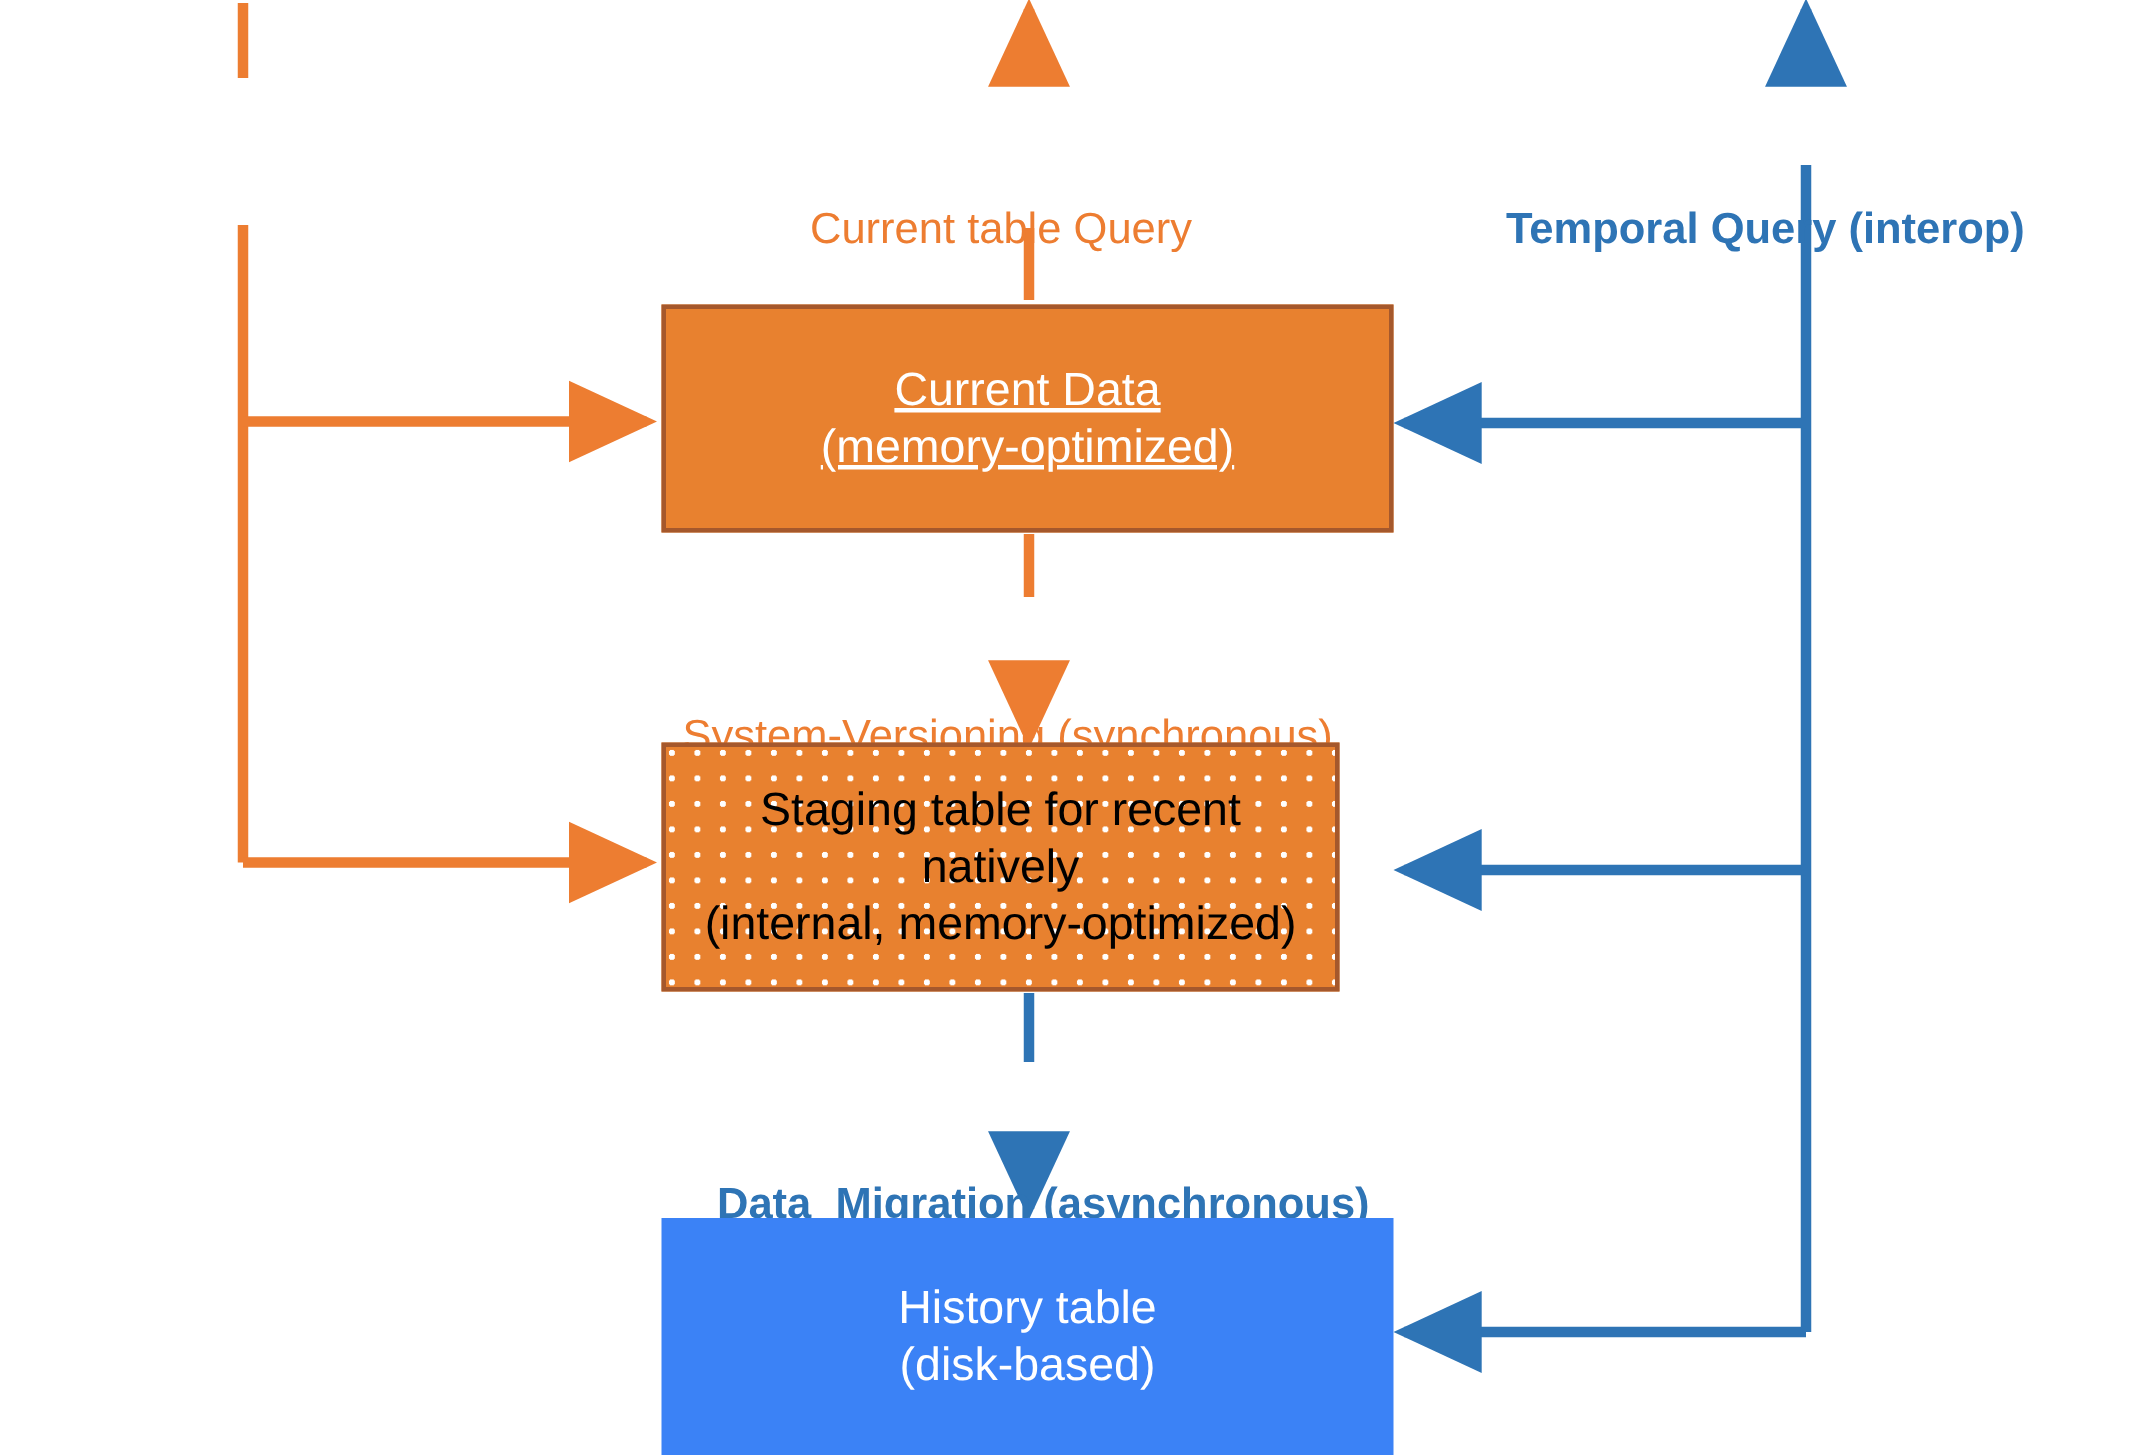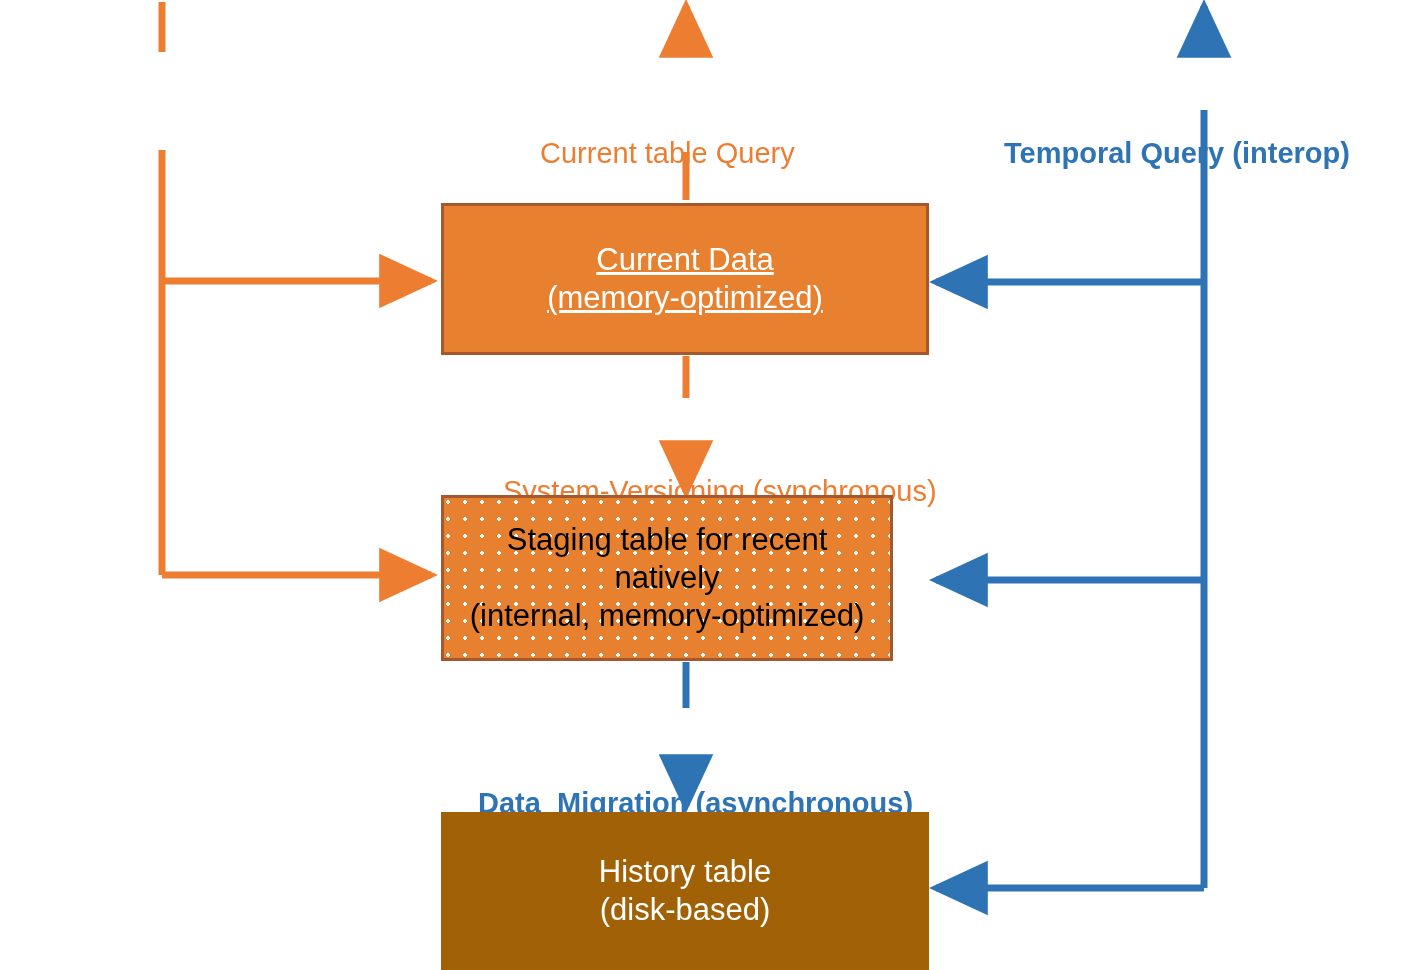--- a/index.html
+++ b/index.html
@@ -13,30 +13,30 @@
 
   #node-current-data{left:441px;top:203px;width:488px;height:152px;
       background:#E8812F;border:3px solid #A5582C;color:#ffffff;font-size:31px;text-decoration:underline;}
   #node-staging-table{left:441px;top:495px;width:452px;height:166px;
       border:3px solid #A5582C;color:#000000;font-size:31px;
       background-color:#E8812F;
       background-image:
         radial-gradient(circle 2.1px at 4px 4px, #ffffff 99%, transparent 100%);
       background-size:17px 17px;}
   #node-history-table{left:441px;top:812px;width:488px;height:158px;
-      background:#a16207;border:none;color:#ffffff;font-size:31px;}
+      background:#3b82f6;border:none;color:#ffffff;font-size:31px;}
 
   .edge-label{position:absolute;white-space:pre;font-size:29px;line-height:1.26;}
   .lbl-orange{color:#ED7D31;}
   .lbl-blue{color:#2E74B5;font-weight:bold;}
 
   #label-dml{left:18px;top:62px;}
   #label-current-query{left:540px;top:62px;}
   #label-temporal-query{left:1004px;top:62px;}
-  #label-system-versioning{left:455px;top:400px;margin-left:48px;}
+  #label-system-versioning{left:455px;top:400px;}
   #label-data-migration{left:478px;top:712px;}
 </style>
 </head>
 <body>
 
 <div id="stage">
 
   <svg id="wires" viewBox="0 0 1420 970" xmlns="http://www.w3.org/2000/svg">
     <defs>
       <marker id="ar-o-right" markerWidth="9" markerHeight="9" refX="7.4" refY="4.5" orient="auto" markerUnits="strokeWidth">

